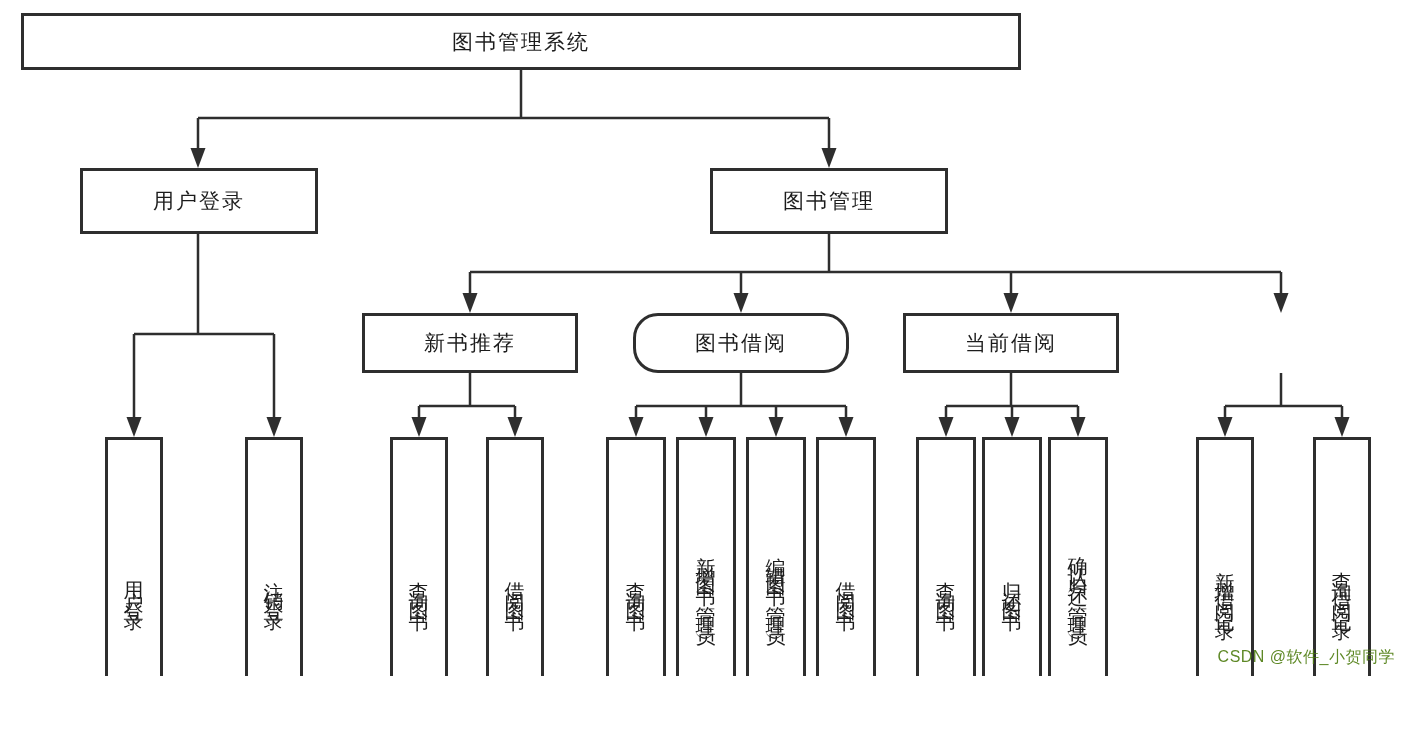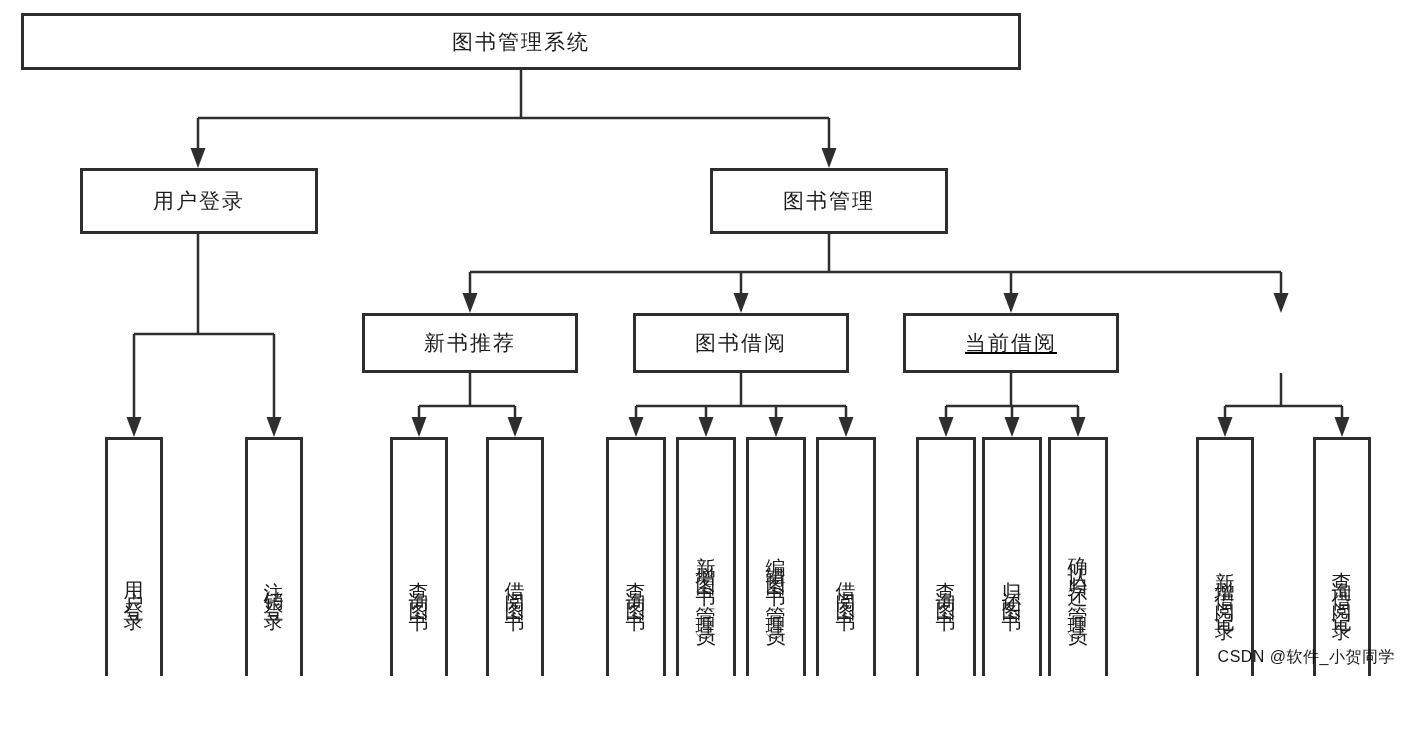--- a/index.html
+++ b/index.html
@@ -37,22 +37,22 @@
     font-size: 20px;
     line-height: 1;
     letter-spacing: 10px;
     color: #1c1c1c;
   }
   
   .b-root    { left: 21px;   top: 13px;  width: 1000px; height: 57px; }
   .b-login   { left: 80px;   top: 168px; width: 238px;  height: 66px; }
   .b-mgmt    { left: 710px;  top: 168px; width: 238px;  height: 66px; }
   .b-l3-0    { left: 362px;  top: 313px; width: 216px;  height: 60px; }
-  .b-l3-1    { left: 633px;  top: 313px; width: 216px;  height: 60px; }
-  .b-l3-2    { left: 903px;  top: 313px; width: 216px;  height: 60px; text-decoration: underline; }
+  .b-l3-1    { left: 633px;  top: 313px; width: 216px;  height: 60px; border-radius: 25px; }
+  .b-l3-2    { left: 903px;  top: 313px; width: 216px;  height: 60px; }
   .b-l3-3    { left: 1173px; top: 313px; width: 218px;  height: 60px; }
   .leaf      { top: 437px; height: 298px; width: 58px; }
   .leaf.wide { width: 60px; }
   .lf-0  { left: 105px; }
   .lf-1  { left: 245px; }
   .lf-2  { left: 390px; }
   .lf-3  { left: 486px; }
   .lf-4  { left: 606px; }
   .lf-5  { left: 676px; }
   .lf-6  { left: 746px; }
@@ -61,21 +61,21 @@
   .lf-9  { left: 982px; }
   .lf-10 { left: 1048px; }
   .lf-11 { left: 1196px; }
   .lf-12 { left: 1313px; }
   .watermark {
     position: absolute;
     right: 10px;
     bottom: 8px;
     font-size: 16px;
     letter-spacing: 0.5px;
-    color: #000000;
+    color: #4d7c0f;
     opacity: 0.9;
     z-index: 3;
     white-space: nowrap;
   }
 </style>
 </head>
 <body>
 
 <div class="stage">
 

